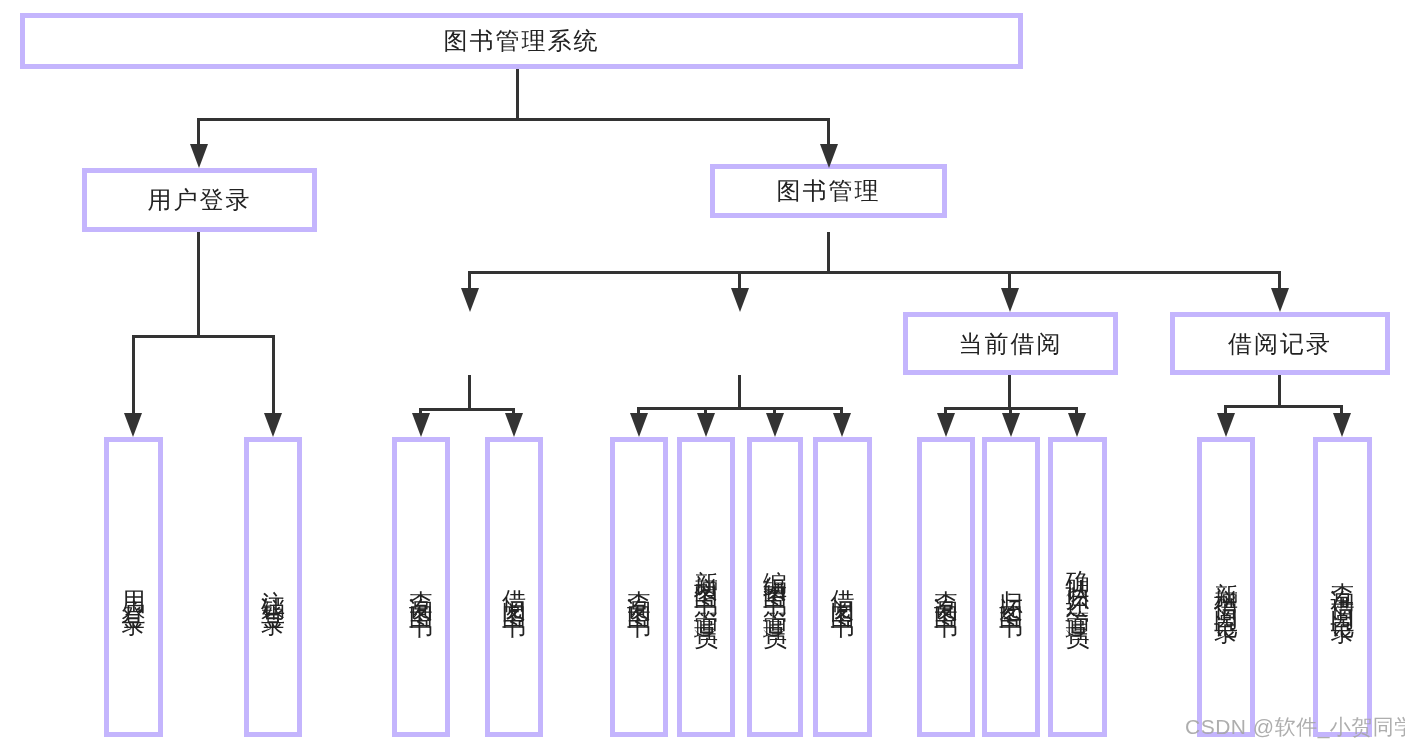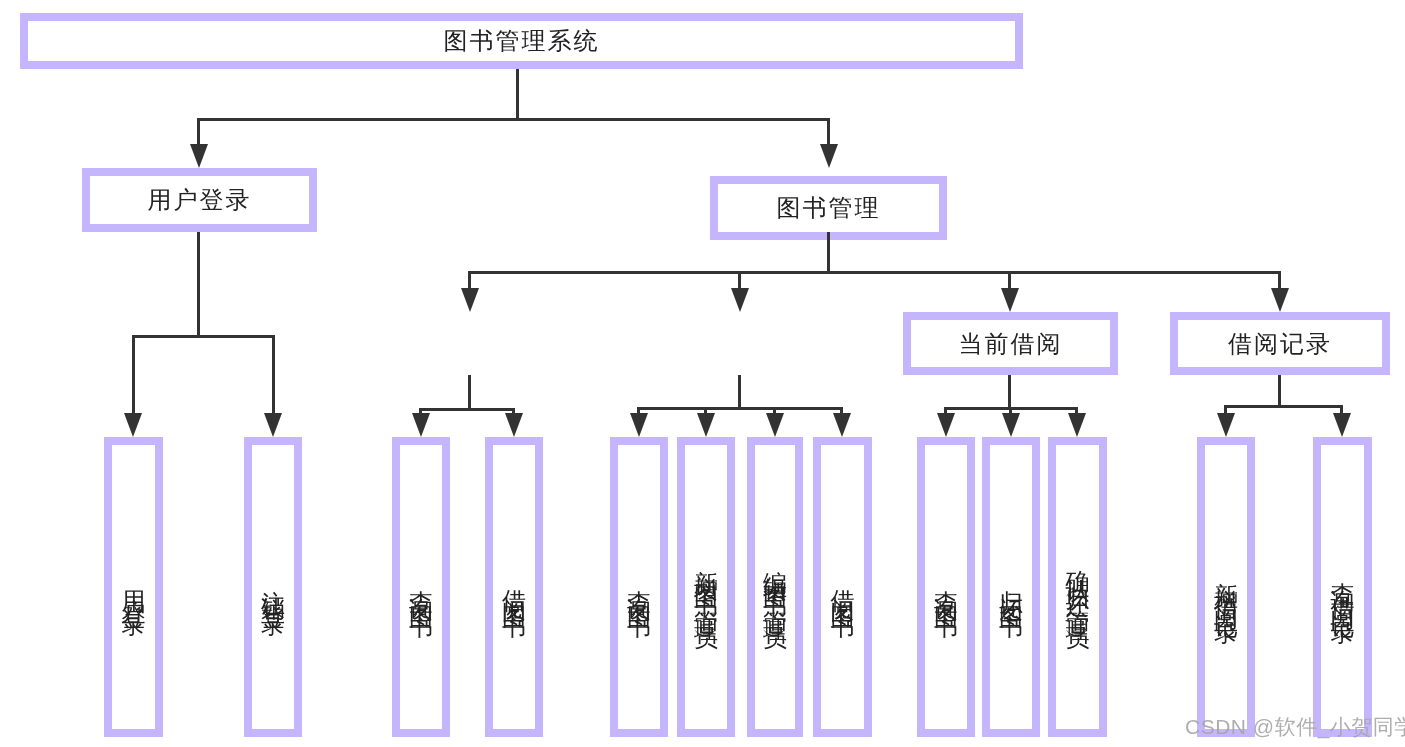--- a/index.html
+++ b/index.html
@@ -1,21 +1,21 @@
 <!DOCTYPE html>
 <html><head>
 <meta charset="utf-8">
 <style>
   html,body{margin:0;padding:0;background:#fff;}
   .canvas{
     position:relative;width:1405px;height:747px;background:#ffffff;
     font-family:"Liberation Sans",sans-serif;overflow:hidden;
   }
   .node{
-    position:absolute;box-sizing:border-box;border:8px solid #c4b5fd;
+    position:absolute;box-sizing:border-box;border:5px solid #c4b5fd;
     background:#ffffff;display:flex;align-items:center;justify-content:center;
     color:#222222;
   }
   .node.h .lbl{font-size:24px;letter-spacing:2px;white-space:nowrap;}
   .node.v .vlbl{
     writing-mode:vertical-rl;text-orientation:mixed;
     font-size:24px;letter-spacing:8px;line-height:1;white-space:nowrap;
   }
   .ln{position:absolute;background:#333333;}
   .arw{
@@ -33,21 +33,21 @@
 
 <div class="canvas">
 
   <div class="node h" style="left:20px;top:13px;width:1003px;height:56px">
     <span class="lbl">图书管理系统</span>
   </div>
 
   <div class="node h" style="left:82px;top:168px;width:235px;height:64px">
     <span class="lbl">用户登录</span>
   </div>
-  <div class="node h" style="left:710px;top:176px;width:237px;height:64px">
+  <div class="node h" style="left:710px;top:164px;width:237px;height:54px">
     <span class="lbl">图书管理</span>
   </div>
 
   <div class="node h" style="left:903px;top:312px;width:215px;height:63px">
     <span class="lbl">当前借阅</span>
   </div>
   <div class="node h" style="left:1170px;top:312px;width:220px;height:63px">
     <span class="lbl">借阅记录</span>
   </div>
 

